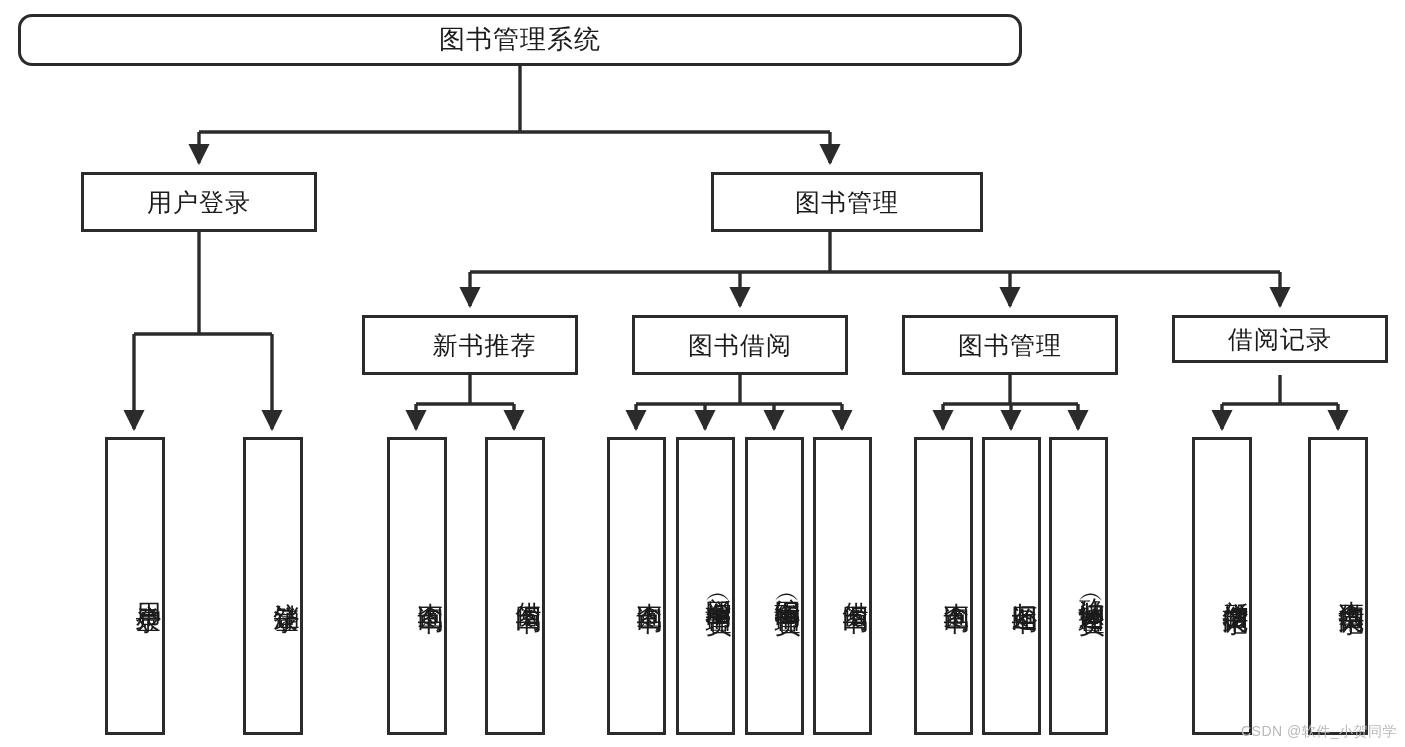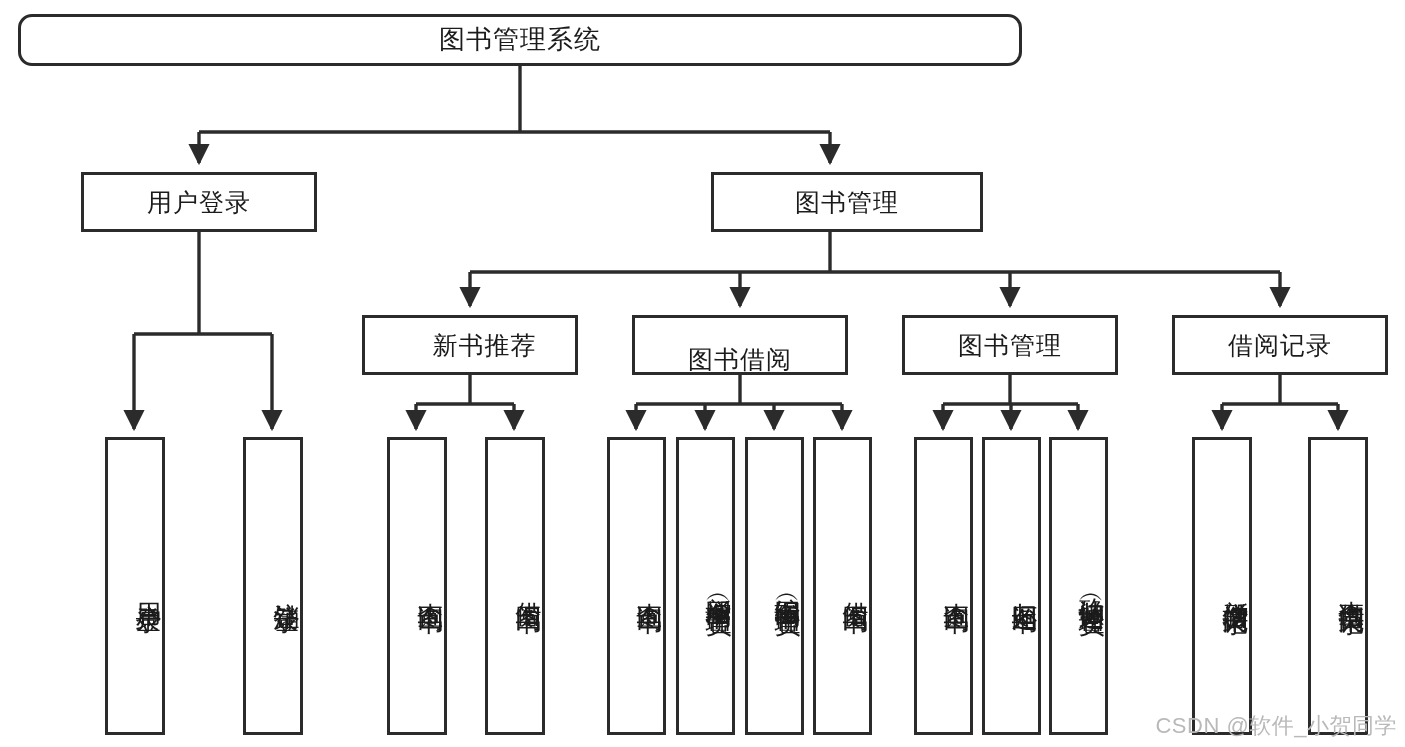--- a/index.html
+++ b/index.html
@@ -61,21 +61,21 @@
     top: 0;
     width: 1405px;
     height: 747px;
     pointer-events: none;
   }
   
   #watermark {
     position: absolute;
     right: 8px;
     bottom: 6px;
-    font-size: 22px;
+    font-size: 14px;
     color: #b9b9b9;
     white-space: nowrap;
     letter-spacing: 0.5px;
   }
 </style>
 </head>
 <body>
 
 <div id="canvas">
 
@@ -137,27 +137,27 @@
   <div class="node horiz" style="left:81px; top:172px; width:236px; height:60px;">
     <span>用户登录</span>
   </div>
   <div class="node horiz" style="left:711px; top:172px; width:272px; height:60px;">
     <span>图书管理</span>
   </div>
 
   <div class="node horiz" style="left:362px; top:315px; width:216px; height:60px;padding-left:35px;">
     <span>新书推荐</span>
   </div>
-  <div class="node horiz" style="left:632px; top:315px; width:216px; height:60px;align-items:flex-end;">
+  <div class="node horiz" style="left:632px; top:315px; width:216px; height:60px;">
     <span>图书借阅</span>
   </div>
   <div class="node horiz" style="left:902px; top:315px; width:216px; height:60px;">
     <span>图书管理</span>
   </div>
-  <div class="node horiz" style="left:1172px; top:315px; width:216px; height:60px;">
+  <div class="node horiz" style="left:1172px; top:315px; width:216px; height:48px;">
     <span>借阅记录</span>
   </div>
 
   <div class="node vert" style="left:105px; top:437px; width:60px; height:298px;">
     <span class="vtext">用户登录</span>
   </div>
   <div class="node vert" style="left:243px; top:437px; width:60px; height:298px;">
     <span class="vtext">注销登录</span>
   </div>
 

